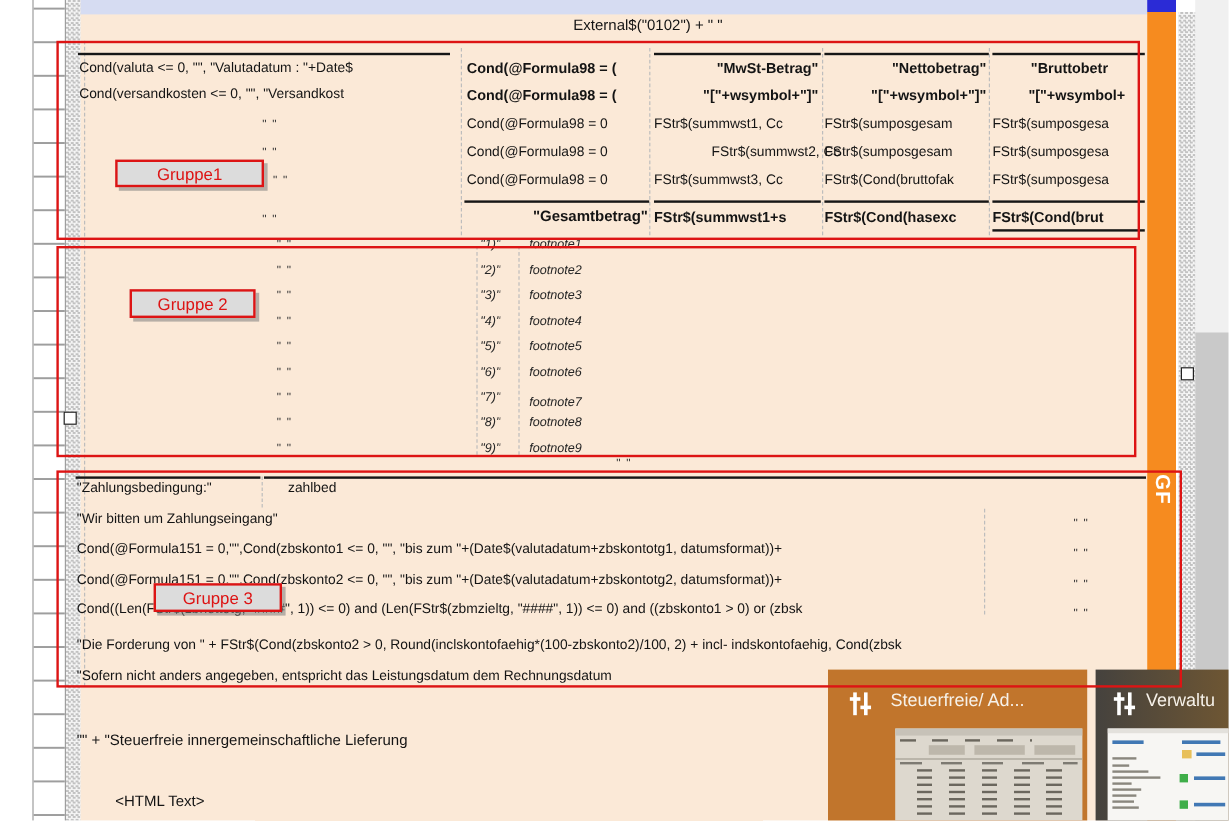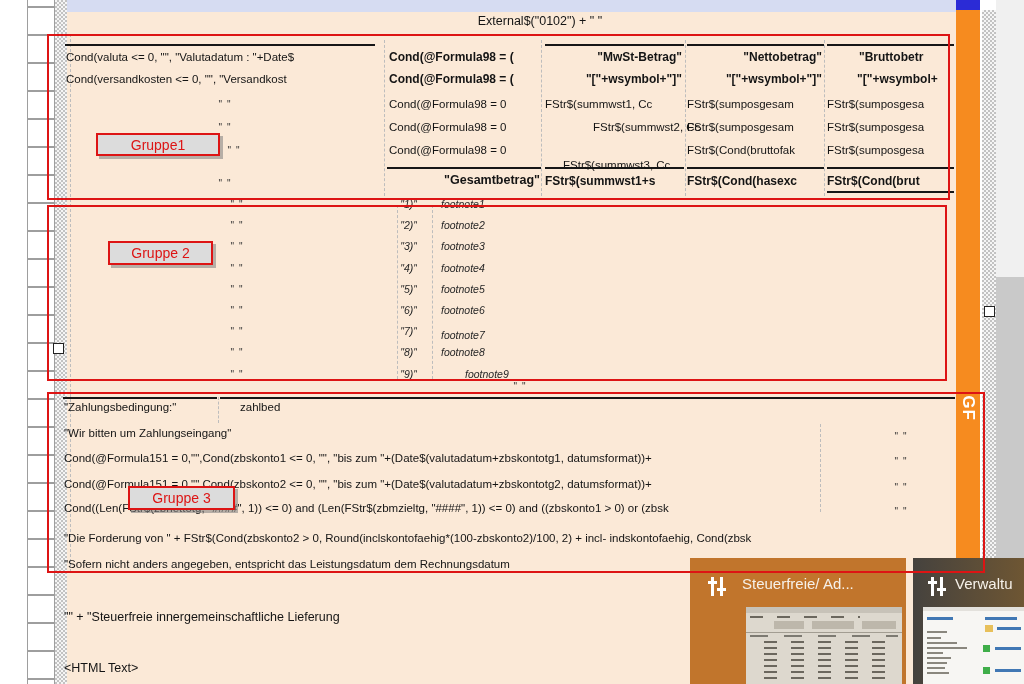--- a/index.html
+++ b/index.html
@@ -98,21 +98,21 @@
   <div class="t q c" style="left:205px;top:97px;width:40px;">" "</div>
   <div class="t q c" style="left:205px;top:120px;width:40px;">" "</div>
   <div class="t q c" style="left:214px;top:143px;width:40px;">" "</div>
   <div class="t q c" style="left:205px;top:176px;width:40px;">" "</div>
 
   <div class="t" style="left:389px;top:97px;width:150px;">Cond(@Formula98 = 0</div>
   <div class="t" style="left:389px;top:120px;width:150px;">Cond(@Formula98 = 0</div>
   <div class="t" style="left:389px;top:143px;width:150px;">Cond(@Formula98 = 0</div>
   <div class="t" style="left:545px;top:97px;width:138px;">FStr$(summwst1, Cc</div>
   <div class="t" style="left:545px;top:120px;width:138px;margin-left:48px;">FStr$(summwst2, Cc</div>
-  <div class="t" style="left:545px;top:158px;width:138px;margin-left:18px;">FStr$(summwst3, Cc</div>
+  <div class="t" style="left:545px;top:143px;width:138px;">FStr$(summwst3, Cc</div>
   <div class="t" style="left:687px;top:97px;width:136px;">FStr$(sumposgesam</div>
   <div class="t" style="left:687px;top:120px;width:136px;">FStr$(sumposgesam</div>
   <div class="t" style="left:687px;top:143px;width:136px;">FStr$(Cond(bruttofak</div>
   <div class="t" style="left:827px;top:97px;width:127px;">FStr$(sumposgesa</div>
   <div class="t" style="left:827px;top:120px;width:127px;">FStr$(sumposgesa</div>
   <div class="t" style="left:827px;top:143px;width:127px;">FStr$(sumposgesa</div>
 
   <div class="t b big r" style="left:389px;top:173px;width:151px;">"Gesamtbetrag"</div>
   <div class="t b" style="left:545px;top:174px;width:138px;">FStr$(summwst1+s</div>
   <div class="t b" style="left:687px;top:174px;width:136px;">FStr$(Cond(hasexc</div>
@@ -145,39 +145,39 @@
   <div class="t q c" style="left:222px;top:324px;width:30px;">" "</div>
   <div class="t it r" style="left:380px;top:324px;width:37px;">"7)"</div>
   <div class="t it" style="left:441px;top:328px;width:90px;">footnote7</div>
 
   <div class="t q c" style="left:222px;top:345px;width:30px;">" "</div>
   <div class="t it r" style="left:380px;top:345px;width:37px;">"8)"</div>
   <div class="t it" style="left:441px;top:345px;width:90px;">footnote8</div>
 
   <div class="t q c" style="left:222px;top:367px;width:30px;">" "</div>
   <div class="t it r" style="left:380px;top:367px;width:37px;">"9)"</div>
-  <div class="t it" style="left:441px;top:367px;width:90px;margin-left:24px;">footnote9</div>
+  <div class="t it" style="left:441px;top:367px;width:90px;">footnote9</div>
 
   <div class="t q c" style="left:505px;top:379px;width:30px;">" "</div>
 
   <div class="t" style="left:64px;top:400px;width:152px;">"Zahlungsbedingung:"</div>
   <div class="t" style="left:240px;top:400px;width:120px;">zahlbed</div>
   <div class="t" style="left:64px;top:426px;width:912px;">"Wir bitten um Zahlungseingang"</div>
   <div class="t" style="left:64px;top:451px;width:880px;">Cond(@Formula151 = 0,"",Cond(zbskonto1 &lt;= 0, "", "bis zum "+(Date$(valutadatum+zbskontotg1, datumsformat))+</div>
   <div class="t" style="left:64px;top:477px;width:880px;">Cond(@Formula151 = 0,"",Cond(zbskonto2 &lt;= 0, "", "bis zum "+(Date$(valutadatum+zbskontotg2, datumsformat))+</div>
   <div class="t" style="left:64px;top:501px;width:880px;">Cond((Len(FStr$(zbnettotg, "####", 1)) &lt;= 0) and (Len(FStr$(zbmzieltg, "####", 1)) &lt;= 0) and ((zbskonto1 &gt; 0) or (zbsk</div>
   <div class="t" style="left:64px;top:531px;width:918px;">"Die Forderung von " + FStr$(Cond(zbskonto2 &gt; 0, Round(inclskontofaehig*(100-zbskonto2)/100, 2) + incl- indskontofaehig, Cond(zbsk</div>
   <div class="t" style="left:64px;top:557px;width:918px;">"Sofern nicht anders angegeben, entspricht das Leistungsdatum dem Rechnungsdatum</div>
   <div class="t q c" style="left:886px;top:429px;width:30px;">" "</div>
   <div class="t q c" style="left:886px;top:454px;width:30px;">" "</div>
   <div class="t q c" style="left:886px;top:480px;width:30px;">" "</div>
   <div class="t q c" style="left:886px;top:504px;width:30px;">" "</div>
 
   <div class="t big" style="left:64px;top:610px;width:600px;">"" + "Steuerfreie innergemeinschaftliche Lieferung</div>
-  <div class="t big" style="left:64px;top:661px;width:200px;">&lt;HTML Text&gt;</div>
+  <div class="t big" style="left:64px;top:661px;width:200px;padding-left:32px;">&lt;HTML Text&gt;</div>
 
   <div class="abs" style="left:690px;top:558px;width:216px;height:126px;background:#c1752c;z-index:30;">
     <span class="winicon" style="left:18px;top:18px;">
       <svg width="18" height="22" viewBox="0 0 18 22">
         <rect x="3" y="1" width="3" height="19" fill="#fff"></rect>
         <rect x="0" y="5" width="9" height="3" fill="#fff"></rect>
         <rect x="12" y="1" width="3" height="19" fill="#fff"></rect>
         <rect x="9" y="12" width="9" height="3" fill="#fff"></rect>
       </svg>
     </span>

